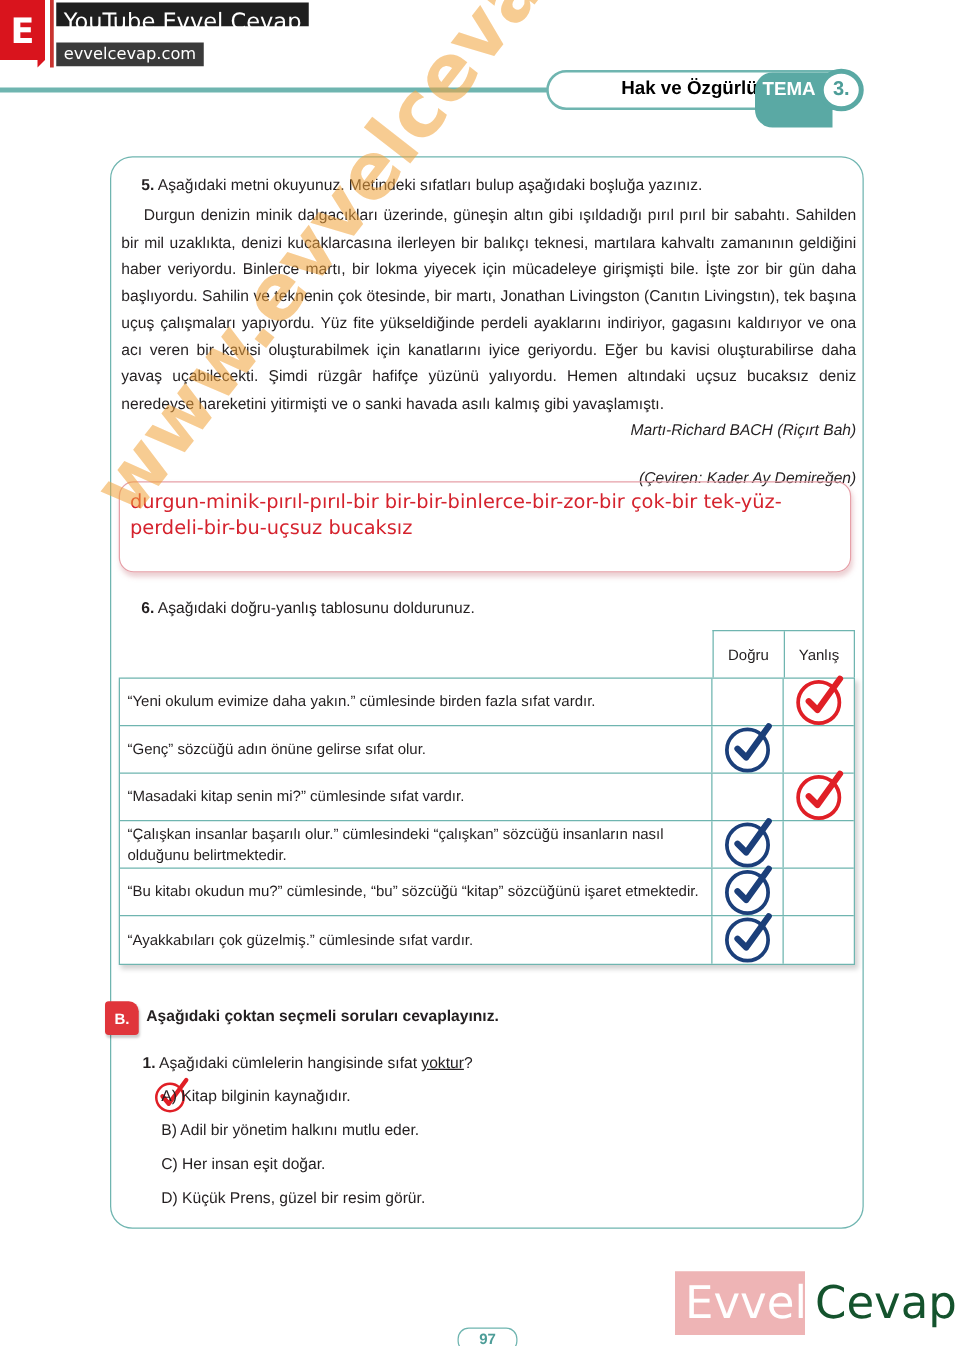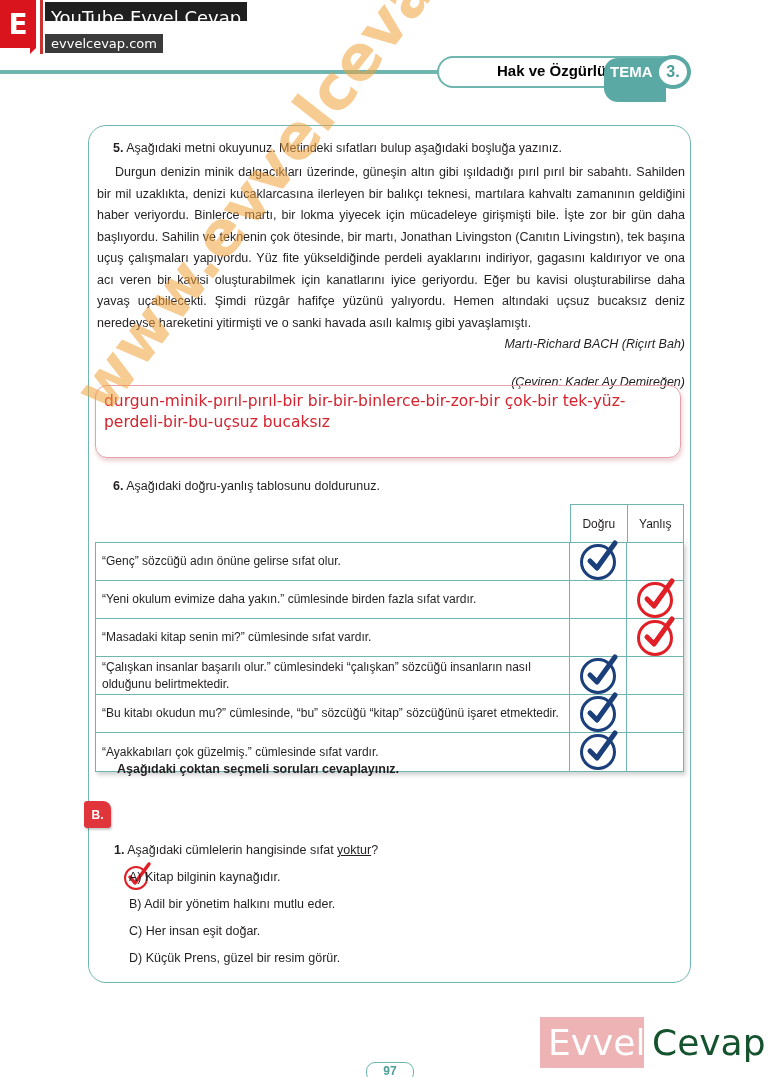--- a/index.html
+++ b/index.html
@@ -45,21 +45,21 @@
   .tf-cell { width: 56.5px; display: flex; align-items: center; justify-content: center; position: relative; }
   .tf-cell:nth-child(2) { border-right: 1.5px solid #6fb5b0; }
   .check { width: 36px; height: 36px; border-radius: 50%; border: 3.5px solid; position: relative; }
   .check svg { position: absolute; left: -2px; top: -10px; }
   .check.blue { border-color: #1b3f7a; }
   .check.red { border-color: #e01f26; }
 
   
   .b-badge { position: absolute; left: 84px; top: 801px; width: 27px; height: 27px; background: #e0353b; color: #fff; font-weight: bold; font-size: 12px;
     border-radius: 3px 8px 3px 3px; display: flex; align-items: center; justify-content: center; box-shadow: 1px 2px 2px rgba(0,0,0,0.2); }
-  .b-title { position: absolute; left: 117px; top: 762px; font-size: 12.5px; font-weight: bold; }
+  .b-title { position: absolute; left: 117px; top: 806px; font-size: 12.5px; font-weight: bold; }
   .mc-q { position: absolute; left: 114px; top: 843px; font-size: 12.5px; }
   .mc-q u { text-decoration: underline; }
   .mc-opt { position: absolute; left: 129px; font-size: 12.5px; }
   .mc-check { position: absolute; left: 124px; top: 866px; width: 24px; height: 24px; border-radius: 50%; border: 2.5px solid #e01f26; }
 
   .page-num { position: absolute; left: 366px; top: 1062px; width: 48px; height: 20px; border: 1.5px solid #6fb5b0; border-radius: 9px;
     color: #4d9d98; font-weight: bold; font-size: 12px; text-align: center; line-height: 17px; }
 
   .wm-evvel { position: absolute; left: 540px; top: 1017px; width: 104px; height: 51px; background: #eeb4b5; color: #fff;
     font-family: "DejaVu Sans", sans-serif; font-size: 36px; line-height: 51px; padding-left: 8px; }
@@ -100,40 +100,40 @@
   <span>Aşağıdaki doğru-yanlış tablosunu doldurunuz.</span>
 </div>
 
 <div class="tf-head">
   <div>Doğru</div>
   <div>Yanlış</div>
 </div>
 
 <div class="tf-body">
   <div class="tf-row">
+    <div class="tf-stmt">“Yeni okulum evimize daha yakın.” cümlesinde birden fazla sıfat vardır.</div>
+    <div class="tf-cell"></div>
+    <div class="tf-cell">
+      <div class="check red">
+          <svg width="40" height="40" viewBox="0 0 40 40">
+            <path d="M9 24 L16 31 L34 6" fill="none" stroke="#e01f26" stroke-width="5" stroke-linecap="round" stroke-linejoin="round"></path>
+          </svg>
+        </div>
+    </div>
+  </div>
+  <div class="tf-row">
     <div class="tf-stmt">“Genç” sözcüğü adın önüne gelirse sıfat olur.</div>
     <div class="tf-cell">
       <div class="check blue">
           <svg width="40" height="40" viewBox="0 0 40 40">
             <path d="M9 24 L16 31 L34 6" fill="none" stroke="#1b3f7a" stroke-width="5" stroke-linecap="round" stroke-linejoin="round"></path>
           </svg>
         </div>
     </div>
     <div class="tf-cell"></div>
-  </div>
-  <div class="tf-row">
-    <div class="tf-stmt">“Yeni okulum evimize daha yakın.” cümlesinde birden fazla sıfat vardır.</div>
-    <div class="tf-cell"></div>
-    <div class="tf-cell">
-      <div class="check red">
-          <svg width="40" height="40" viewBox="0 0 40 40">
-            <path d="M9 24 L16 31 L34 6" fill="none" stroke="#e01f26" stroke-width="5" stroke-linecap="round" stroke-linejoin="round"></path>
-          </svg>
-        </div>
-    </div>
   </div>
   <div class="tf-row">
     <div class="tf-stmt">“Masadaki kitap senin mi?” cümlesinde sıfat vardır.</div>
     <div class="tf-cell"></div>
     <div class="tf-cell">
       <div class="check red">
           <svg width="40" height="40" viewBox="0 0 40 40">
             <path d="M9 24 L16 31 L34 6" fill="none" stroke="#e01f26" stroke-width="5" stroke-linecap="round" stroke-linejoin="round"></path>
           </svg>
         </div>

